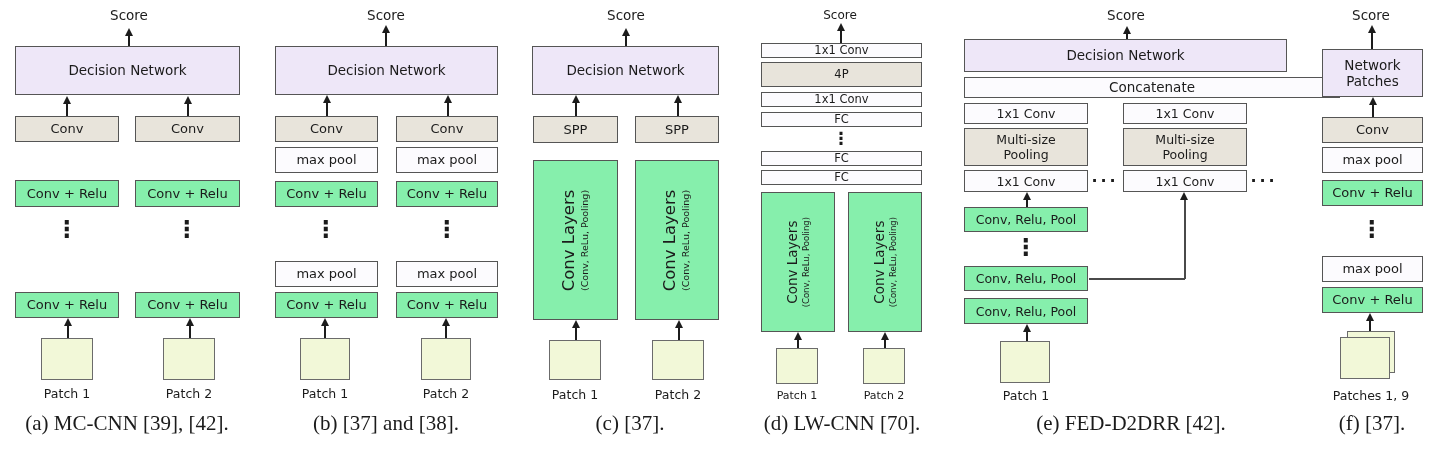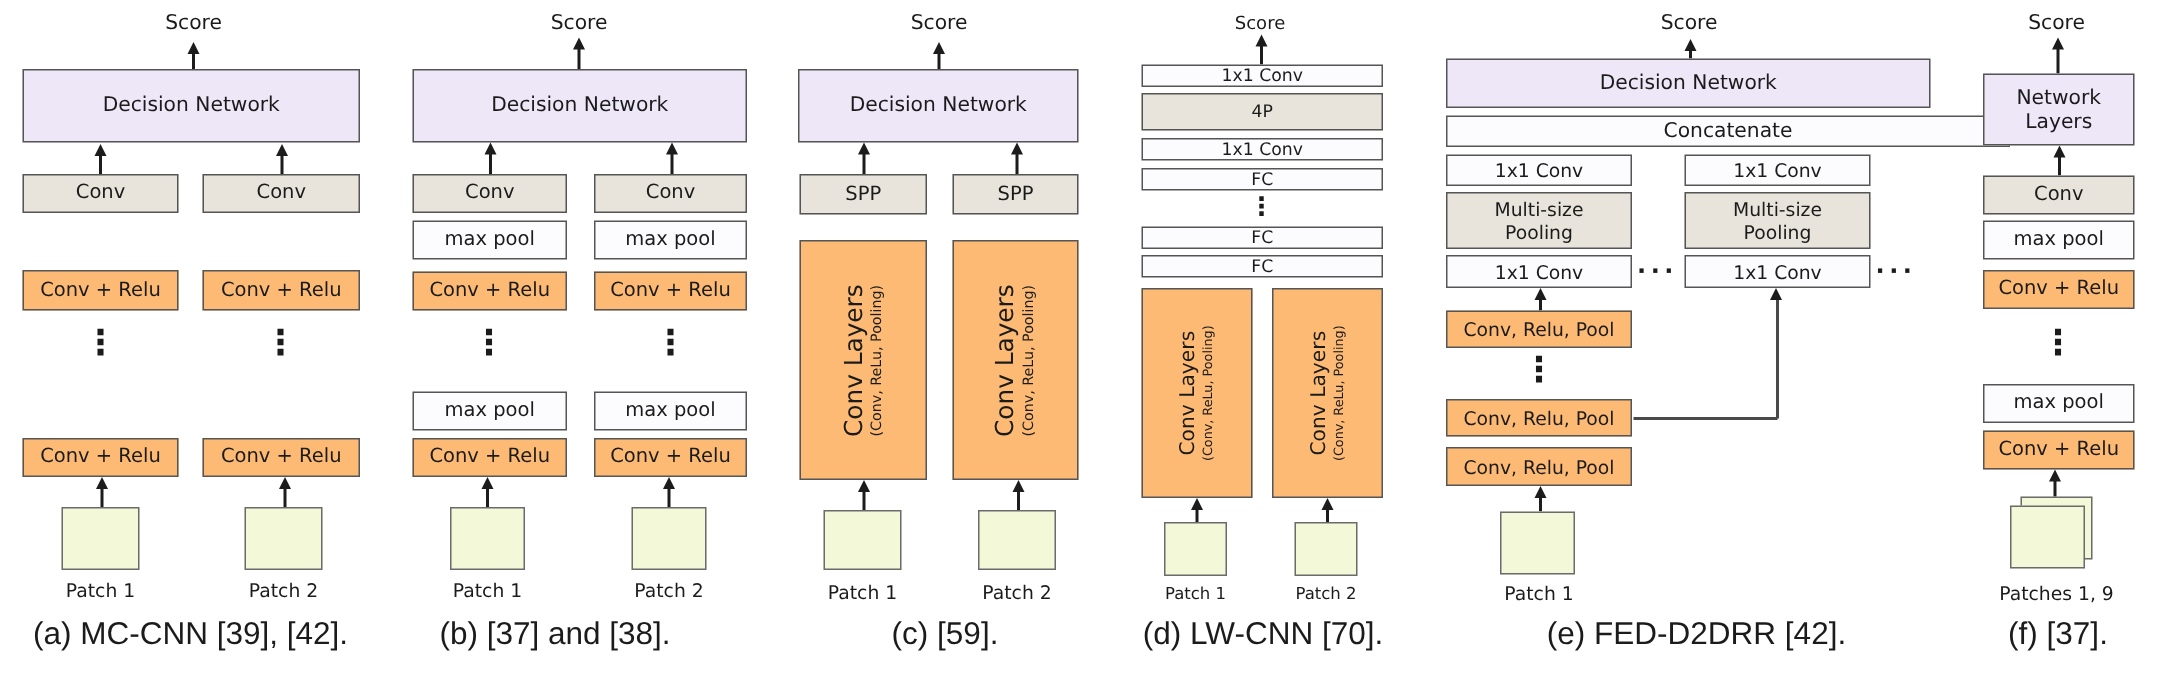--- a/index.html
+++ b/index.html
@@ -9,21 +9,21 @@
   }
   .box {
     position:absolute; box-sizing:border-box; border:1px solid #555;
     display:flex; align-items:center; justify-content:center; text-align:center;
     font-size:13px; line-height:1.2; white-space:nowrap;
   }
   .col { flex-direction:column; }
   .lav  { background:#eee7f8; }
   .tan  { background:#e8e4db; }
   .wht  { background:#fcfbfe; }
-  .teal { background:#fdba74; }
+  .teal { background:#86efac; }
   .patch{ background:#f2f8d8; border-color:#6b6b6b; }
   .fs135{ font-size:13.5px; }
   .sm   { font-size:11.5px; }
   .fs125{ font-size:12.5px; }
   .score { position:absolute; transform:translateX(-50%); font-size:13.5px; white-space:nowrap; }
   .score.d { font-size:12px; }
   .plabel{ position:absolute; transform:translateX(-50%); font-size:12.5px; white-space:nowrap; }
   .plabel.d { font-size:11px; }
   .arrow { position:absolute; width:1.5px; background:#1c1c1c; }
   .arrow::after {
@@ -34,21 +34,21 @@
   .vdots { position:absolute; transform:translateX(-50%); font-weight:700; font-size:23px; line-height:1; }
   .vdots.d { font-size:17px; }
   .hdots { position:absolute; transform:translateX(-50%); font-weight:700; font-size:16px; letter-spacing:3px; }
   .rot { transform:rotate(-90deg); text-align:center; line-height:1.15; }
   .rl1 { font-size:16.5px; }
   .rl2 { font-size:9.5px; margin-top:1px; }
   .rot-sm .rl1 { font-size:13.5px; }
   .rot-sm .rl2 { font-size:8.5px; }
   .cap {
     position:absolute; top:411px; transform:translateX(-50%);
-    font-family:Liberation Sans, sans-serif; font-size:21px; white-space:nowrap;
+    font-family:Liberation Serif, serif; font-size:21px; white-space:nowrap;
   }
   .hline { position:absolute; height:1.5px; background:#4a4a4a; }
   .vline { position:absolute; width:1.5px; background:#4a4a4a; }
   .ah {
     position:absolute; width:0; height:0;
     border-left:4.5px solid transparent; border-right:4.5px solid transparent;
     border-bottom:8px solid #1c1c1c;
   }
 </style>
 </head>
@@ -132,21 +132,21 @@
       </div>
     <div class="box teal" style="left:396px;top:292px;width:102px;height:26px">
         <span>Conv + Relu</span>
       </div>
     <div class="arrow" style="left:324px;top:325px;height:13px"></div>
     <div class="arrow" style="left:445px;top:325px;height:13px"></div>
     <div class="box patch" style="left:300px;top:338px;width:50px;height:42px"></div>
     <div class="box patch" style="left:421px;top:338px;width:50px;height:42px"></div>
     <div class="plabel" style="left:325px;top:386px">Patch 1</div>
     <div class="plabel" style="left:446px;top:386px">Patch 2</div>
-    <div class="cap" style="left:370px">(b) [37] and [38].</div>
+    <div class="cap" style="left:386px">(b) [37] and [38].</div>
   </div>
 
   <div>
     <div class="score" style="left:626px;top:7px">Score</div>
     <div class="arrow" style="left:625px;top:35px;height:11px"></div>
     <div class="box lav fs135" style="left:532px;top:46px;width:187px;height:49px">
         <span>Decision Network</span>
       </div>
     <div class="arrow" style="left:575px;top:102px;height:14px"></div>
     <div class="arrow" style="left:677px;top:102px;height:14px"></div>
@@ -167,21 +167,21 @@
         <div class="rl1">Conv Layers</div>
         <div class="rl2">(Conv, ReLu, Pooling)</div>
       </div>
     </div>
     <div class="arrow" style="left:575px;top:327px;height:13px"></div>
     <div class="arrow" style="left:678px;top:327px;height:13px"></div>
     <div class="box patch" style="left:549px;top:340px;width:52px;height:40px"></div>
     <div class="box patch" style="left:652px;top:340px;width:52px;height:40px"></div>
     <div class="plabel" style="left:575px;top:387px">Patch 1</div>
     <div class="plabel" style="left:678px;top:387px">Patch 2</div>
-    <div class="cap" style="left:630px">(c) [59].</div>
+    <div class="cap" style="left:630px">(c) [37].</div>
   </div>
 
   <div>
     <div class="score d" style="left:840px;top:8px">Score</div>
     <div class="arrow" style="left:840px;top:30px;height:13px"></div>
     <div class="box wht sm" style="left:761px;top:43px;width:161px;height:15px">
         <span>1x1 Conv</span>
       </div>
     <div class="box tan sm" style="left:761px;top:62px;width:161px;height:25px">
         <span>4P</span>
@@ -270,21 +270,21 @@
     <div class="box patch" style="left:1000px;top:341px;width:50px;height:42px"></div>
     <div class="plabel" style="left:1026px;top:388px">Patch 1</div>
     <div class="cap" style="left:1131px">(e) FED-D2DRR [42].</div>
   </div>
 
   <div>
     <div class="score" style="left:1371px;top:7px">Score</div>
     <div class="arrow" style="left:1371px;top:32px;height:17px"></div>
     <div class="box lav col fs135" style="left:1322px;top:49px;width:101px;height:48px">
       <span>Network</span>
-      <span>Layers</span>
+      <span>Patches</span>
     </div>
     <div class="arrow" style="left:1372px;top:104px;height:13px"></div>
     <div class="box tan" style="left:1322px;top:117px;width:101px;height:26px">
         <span>Conv</span>
       </div>
     <div class="box wht" style="left:1322px;top:147px;width:101px;height:26px">
         <span>max pool</span>
       </div>
     <div class="box teal" style="left:1322px;top:180px;width:101px;height:26px">
         <span>Conv + Relu</span>

